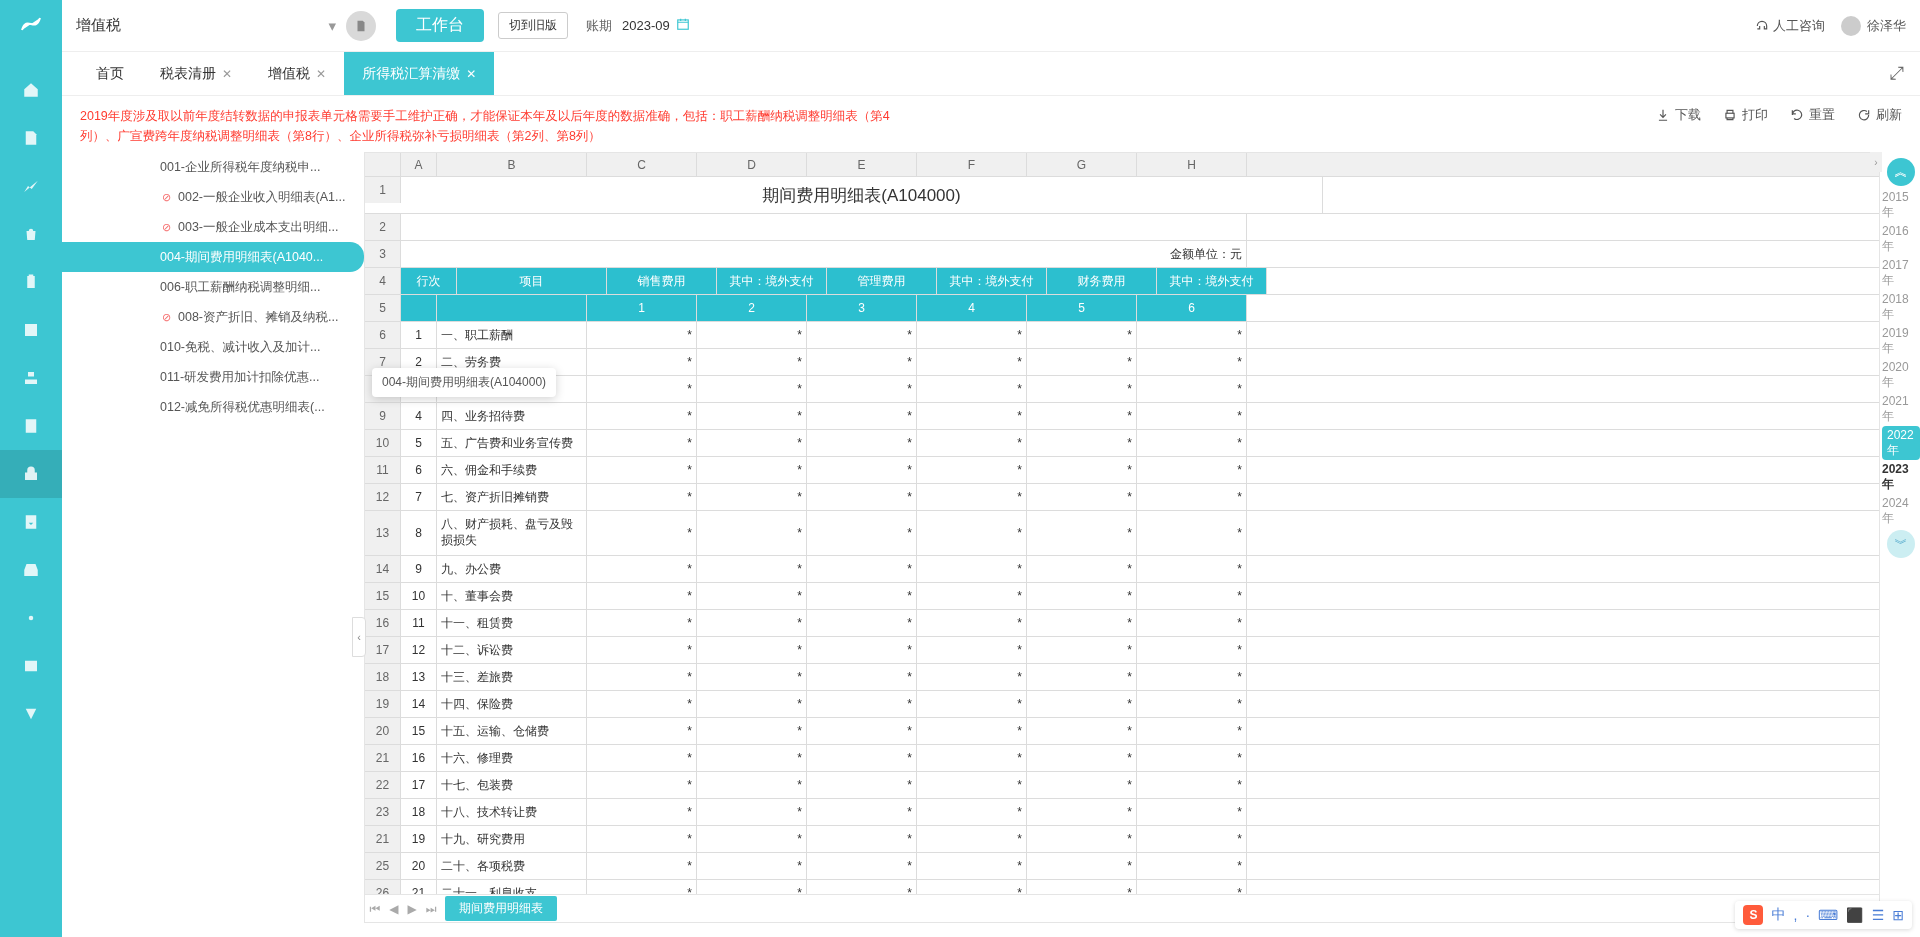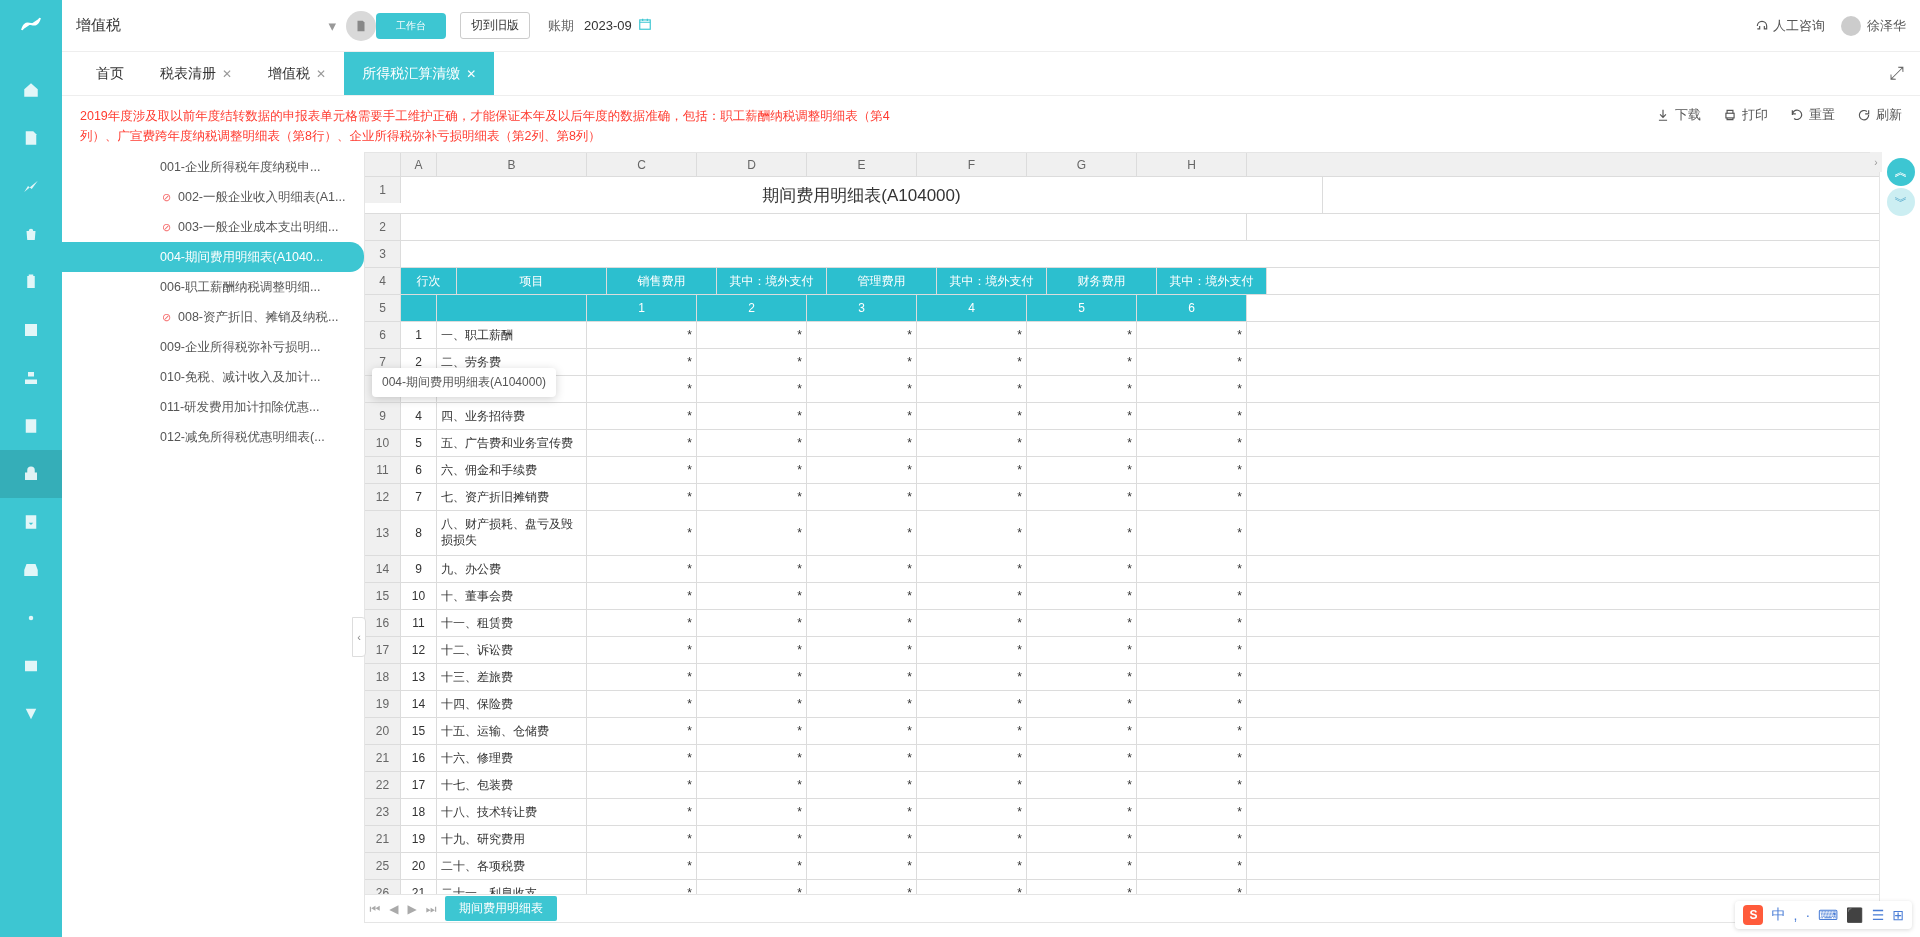--- a/index.html
+++ b/index.html
@@ -10,21 +10,21 @@
 .left-sidebar .logo { width: 24px; height: 24px; margin-bottom: 30px; }
 .left-sidebar .nav-icon { width: 62px; height: 48px; display: flex; align-items: center; justify-content: center; cursor: pointer; }
 .left-sidebar .nav-icon svg { width: 18px; height: 18px; fill: #fff; opacity: 0.85; }
 .left-sidebar .nav-icon.active { background: rgba(0,0,0,0.12); }
 
 
 .top-header { position: absolute; left: 62px; top: 0; right: 0; height: 52px; background: #fff; display: flex; align-items: center; padding: 0 14px; border-bottom: 1px solid #eee; }
 .top-header .company-select { display: flex; align-items: center; font-size: 15px; color: #333; width: 260px; }
 .top-header .company-select .chev { margin-left: auto; color: #999; }
 .top-header .doc-icon { width: 30px; height: 30px; border-radius: 50%; background: #d9d9d9; display: flex; align-items: center; justify-content: center; margin-left: 10px; }
-.top-header .workbench-btn { background: #3dc6d2; color: #fff; border: none; border-radius: 4px; padding: 6px 20px; font-size: 10px; cursor: pointer; }
+.top-header .workbench-btn { background: #3dc6d2; color: #fff; border: none; border-radius: 4px; padding: 6px 20px; font-size: 16px; margin-left: 20px; cursor: pointer; }
 .top-header .switch-old { border: 1px solid #ccc; background: #fff; color: #333; padding: 4px 10px; font-size: 12px; margin-left: 14px; cursor: pointer; border-radius: 3px; }
 .top-header .period-label { font-size: 13px; color: #666; margin-left: 18px; }
 .top-header .period-val { font-size: 13px; color: #333; margin-left: 10px; }
 .top-header .cal-icon { margin-left: 6px; color: #3dc6d2; }
 .top-header .right { margin-left: auto; display: flex; align-items: center; gap: 16px; font-size: 13px; color: #555; }
 .top-header .right .headset { display: flex; align-items: center; gap: 4px; cursor: pointer; }
 .top-header .right .avatar { width: 20px; height: 20px; border-radius: 50%; background: #ccc; }
 
 
 .tab-strip { position: absolute; left: 62px; top: 52px; right: 0; height: 44px; background: #fff; display: flex; align-items: center; padding: 0 16px; border-bottom: 1px solid #eee; }
@@ -273,23 +273,20 @@
         <span>004-期间费用明细表(A1040...</span>
       </div>
       <div class="item">
         <span>006-职工薪酬纳税调整明细...</span>
       </div>
       <div class="item has-ind" style="padding-left: 116px;">
         <span class="ind" style="left: 100px;">⊘</span>
         <span>008-资产折旧、摊销及纳税...</span>
       </div>
       <div class="item">
-        <span>009-企业所得税弥补亏损明...</span>
-      </div>
-      <div class="item">
         <span>010-免税、减计收入及加计...</span>
       </div>
       <div class="item">
         <span>011-研发费用加计扣除优惠...</span>
       </div>
       <div class="item">
         <span>012-减免所得税优惠明细表(...</span>
       </div>
     </div>
   <div class="form-collapse">‹</div>
@@ -312,20 +309,21 @@
         <div class="row title-row">
           <div class="rn">1</div>
           <div class="cell" style="width:922px">期间费用明细表(A104000)</div>
         </div>
         <div class="row">
           <div class="rn">2</div>
           <div class="cell" style="width:846px"></div>
         </div>
         <div class="row">
           <div class="rn">3</div>
+          <div class="cell right-align" style="width:846px">金额单位：元</div>
         </div>
         <div class="row">
           <div class="rn">4</div>
           <div class="cell teal-head" style="width:56px">行次</div>
           <div class="cell teal-head" style="width:150px">项目</div>
           <div class="cell teal-head" style="width:110px">销售费用</div>
           <div class="cell teal-head" style="width:110px">其中：境外支付</div>
           <div class="cell teal-head" style="width:110px">管理费用</div>
           <div class="cell teal-head" style="width:110px">其中：境外支付</div>
           <div class="cell teal-head" style="width:110px">财务费用</div>
@@ -593,20 +591,32 @@
         <span>⏭</span>
       </div>
       <div class="stab">期间费用明细表</div>
     </div>
   </div>
 
   <div class="right-handle">›</div>
 
   <div class="year-strip">
     <div class="yb">︽</div>
+    <div id="years-container">
+        <div class="yitem">2015年</div>
+        <div class="yitem">2016年</div>
+        <div class="yitem">2017年</div>
+        <div class="yitem">2018年</div>
+        <div class="yitem">2019年</div>
+        <div class="yitem">2020年</div>
+        <div class="yitem">2021年</div>
+        <div class="yitem cur">2022年</div>
+        <div class="yitem strong">2023年</div>
+        <div class="yitem">2024年</div>
+      </div>
     <div class="yb pale">︾</div>
   </div>
 </div>
 
 <div class="ime-bar">
   <div class="sogou">S</div>
   <span>中</span>
   <span>,</span>
   <span>·</span>
   <span>⌨</span>

